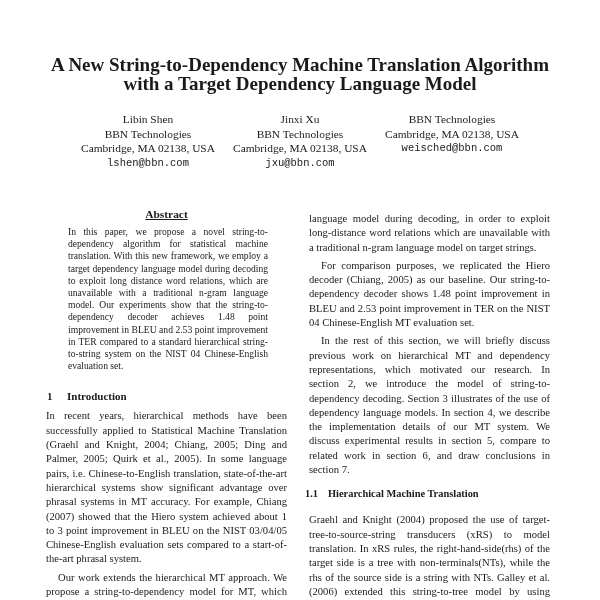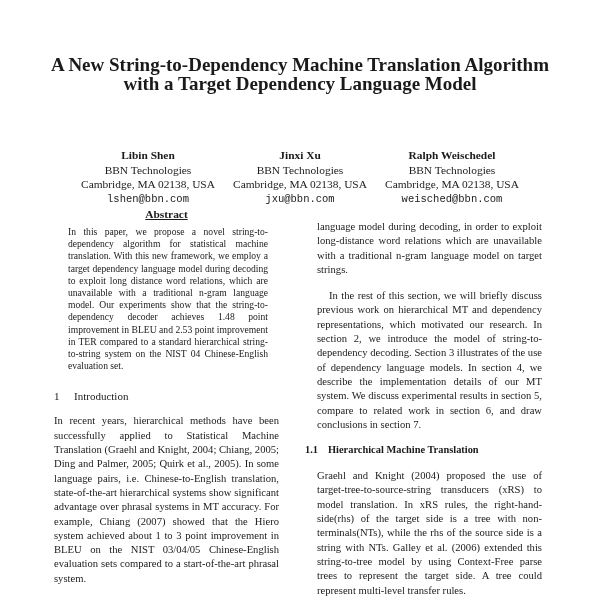--- a/index.html
+++ b/index.html
@@ -12,35 +12,35 @@
   }
   .title {
     position: absolute; left: 0; width: 600px; top: 55px;
     text-align: center; font-weight: bold; font-size: 19px; line-height: 19px;
   }
   .authors {
     position: absolute; top: 112px; left: 72px; width: 456px;
     display: flex; justify-content: space-between;
   }
   .author { text-align: center; font-size: 11.4px; line-height: 14.6px; width: 152px; white-space: nowrap; }
-  .author .name { font-weight: bold; margin-top: 36px; }
+  .author .name { font-weight: normal; }
   .author .email { font-family: "Liberation Mono", "DejaVu Sans Mono", monospace; font-size: 10.5px; }
   .col-left { position: absolute; left: 42px; top: 208px; width: 249px; }
   .col-right { position: absolute; left: 305px; top: 208px; width: 249px; }
   .abstract-head { text-align: center; font-weight: bold; font-size: 11.4px; margin: 0 0 6px 0; text-decoration: underline; }
   .abstract-body {
     margin: 0 0 0 26px; width: 200px;
     font-size: 9.6px; line-height: 12.2px; text-align: justify;
   }
-  .section-head { font-weight: normal; font-size: 11px; margin: 18px 0 7px 12px; }
+  .section-head { font-weight: bold; font-size: 11px; margin: 18px 0 7px 5px; }
   .section-head .num { display: inline-block; width: 20px; }
   .subsection-head { font-weight: bold; font-size: 10.4px; margin: 11px 0 14px 0; }
   .subsection-head .num { display: inline-block; width: 23px; }
   p.body {
-    margin: 12px; font-size: 10.6px; line-height: 14.3px; text-align: justify;
+    margin: 4px; font-size: 10.6px; line-height: 14.3px; text-align: justify;
   }
   p.indent { text-indent: 12px; }
   p.noindent { text-indent: 0; }
 </style>
 </head>
 <body>
 
 <div class="title">
   <div>A New String-to-Dependency Machine Translation Algorithm</div>
   <div>with a Target Dependency Language Model</div>
@@ -53,38 +53,38 @@
     <div>Cambridge, MA 02138, USA</div>
     <div class="email">lshen@bbn.com</div>
   </div>
   <div class="author">
     <div class="name">Jinxi Xu</div>
     <div>BBN Technologies</div>
     <div>Cambridge, MA 02138, USA</div>
     <div class="email">jxu@bbn.com</div>
   </div>
   <div class="author">
-    <div class="name">Ralph Weischedel</div>
     <div>BBN Technologies</div>
     <div>Cambridge, MA 02138, USA</div>
     <div class="email">weisched@bbn.com</div>
   </div>
 </div>
 
 <div class="col-left">
   <div class="abstract-head">Abstract</div>
   <div class="abstract-body">In this paper, we propose a novel string-to-dependency algorithm for statistical machine translation. With this new framework, we employ a target dependency language model during decoding to exploit long distance word relations, which are unavailable with a traditional n-gram language model. Our experiments show that the string-to-dependency decoder achieves 1.48 point improvement in BLEU and 2.53 point improvement in TER compared to a standard hierarchical string-to-string system on the NIST 04 Chinese-English evaluation set.</div>
 
   <div class="section-head">
     <span class="num">1</span><span>Introduction</span>
   </div>
   <p class="body noindent">In recent years, hierarchical methods have been successfully applied to Statistical Machine Translation (Graehl and Knight, 2004; Chiang, 2005; Ding and Palmer, 2005; Quirk et al., 2005). In some language pairs, i.e. Chinese-to-English translation, state-of-the-art hierarchical systems show significant advantage over phrasal systems in MT accuracy. For example, Chiang (2007) showed that the Hiero system achieved about 1 to 3 point improvement in BLEU on the NIST 03/04/05 Chinese-English evaluation sets compared to a start-of-the-art phrasal system.</p>
   <p class="body indent">Our work extends the hierarchical MT approach. We propose a string-to-dependency model for MT, which employs rules that represent the source side</p>
 </div>
 
 <div class="col-right">
   <p class="body noindent" id="rp1">language model during decoding, in order to exploit long-distance word relations which are unavailable with a traditional n-gram language model on target strings.</p>
+  <p class="body indent" id="rp2">For comparison purposes, we replicated the Hiero decoder (Chiang, 2005) as our baseline. Our string-to-dependency decoder shows 1.48 point improvement in BLEU and 2.53 point improvement in TER on the NIST 04 Chinese-English MT evaluation set.</p>
   <p class="body indent" id="rp3">In the rest of this section, we will briefly discuss previous work on hierarchical MT and dependency representations, which motivated our research. In section 2, we introduce the model of string-to-dependency decoding. Section 3 illustrates of the use of dependency language models. In section 4, we describe the implementation details of our MT system. We discuss experimental results in section 5, compare to related work in section 6, and draw conclusions in section 7.</p>
   <div class="subsection-head">
     <span class="num">1.1</span><span>Hierarchical Machine Translation</span>
   </div>
   <p class="body noindent">Graehl and Knight (2004) proposed the use of target-tree-to-source-string transducers (xRS) to model translation. In xRS rules, the right-hand-side(rhs) of the target side is a tree with non-terminals(NTs), while the rhs of the source side is a string with NTs. Galley et al. (2006) extended this string-to-tree model by using Context-Free parse trees to represent the target side. A tree could represent multi-level transfer rules.</p>
 </div>
 
 </body></html>

